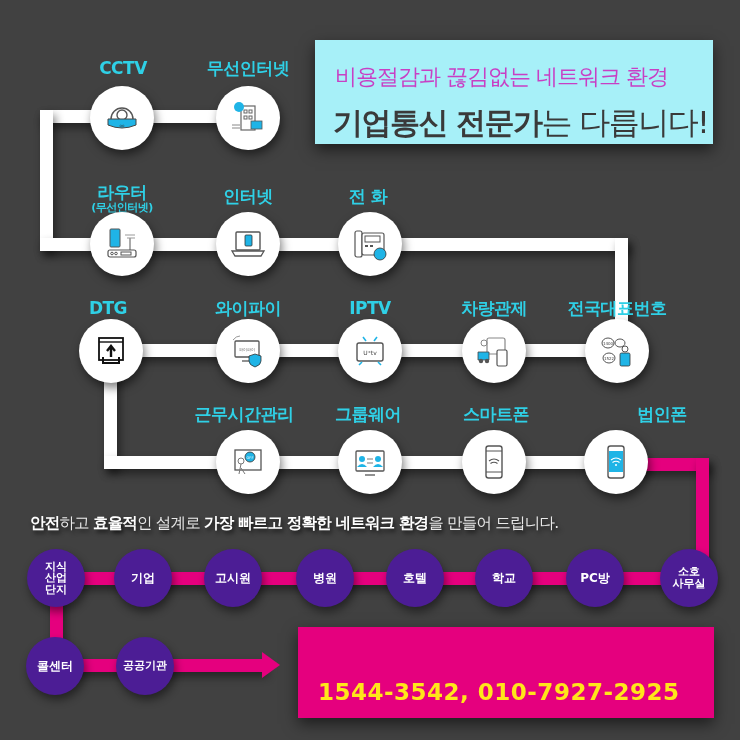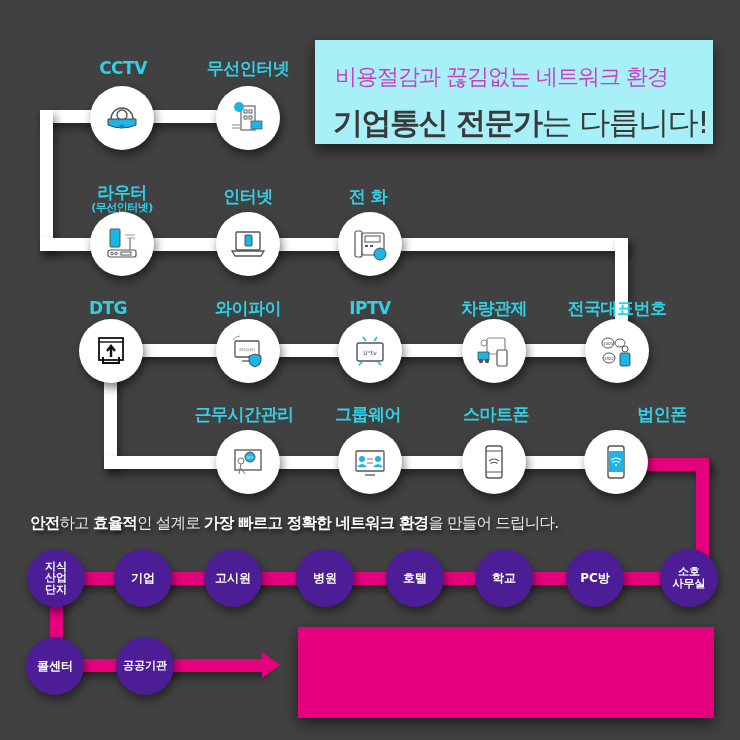--- a/index.html
+++ b/index.html
@@ -205,13 +205,14 @@
 <div class="pnode" style="left:325px; top:578px;">병원</div>
 <div class="pnode" style="left:415px; top:578px;">호텔</div>
 <div class="pnode" style="left:504px; top:578px;">학교</div>
 <div class="pnode" style="left:595px; top:578px;">PC방</div>
 <div class="pnode" style="left:689px; top:578px; font-size:11px;">소호
 사무실</div>
 <div class="pnode" style="left:55px; top:666px;">콜센터</div>
 <div class="pnode" style="left:145px; top:666px; font-size:11px;">공공기관</div>
 
 <div class="cta">
+  <div class="cta-phone">1544-3542, 010-7927-2925</div>
 </div>
 
 </body></html>

